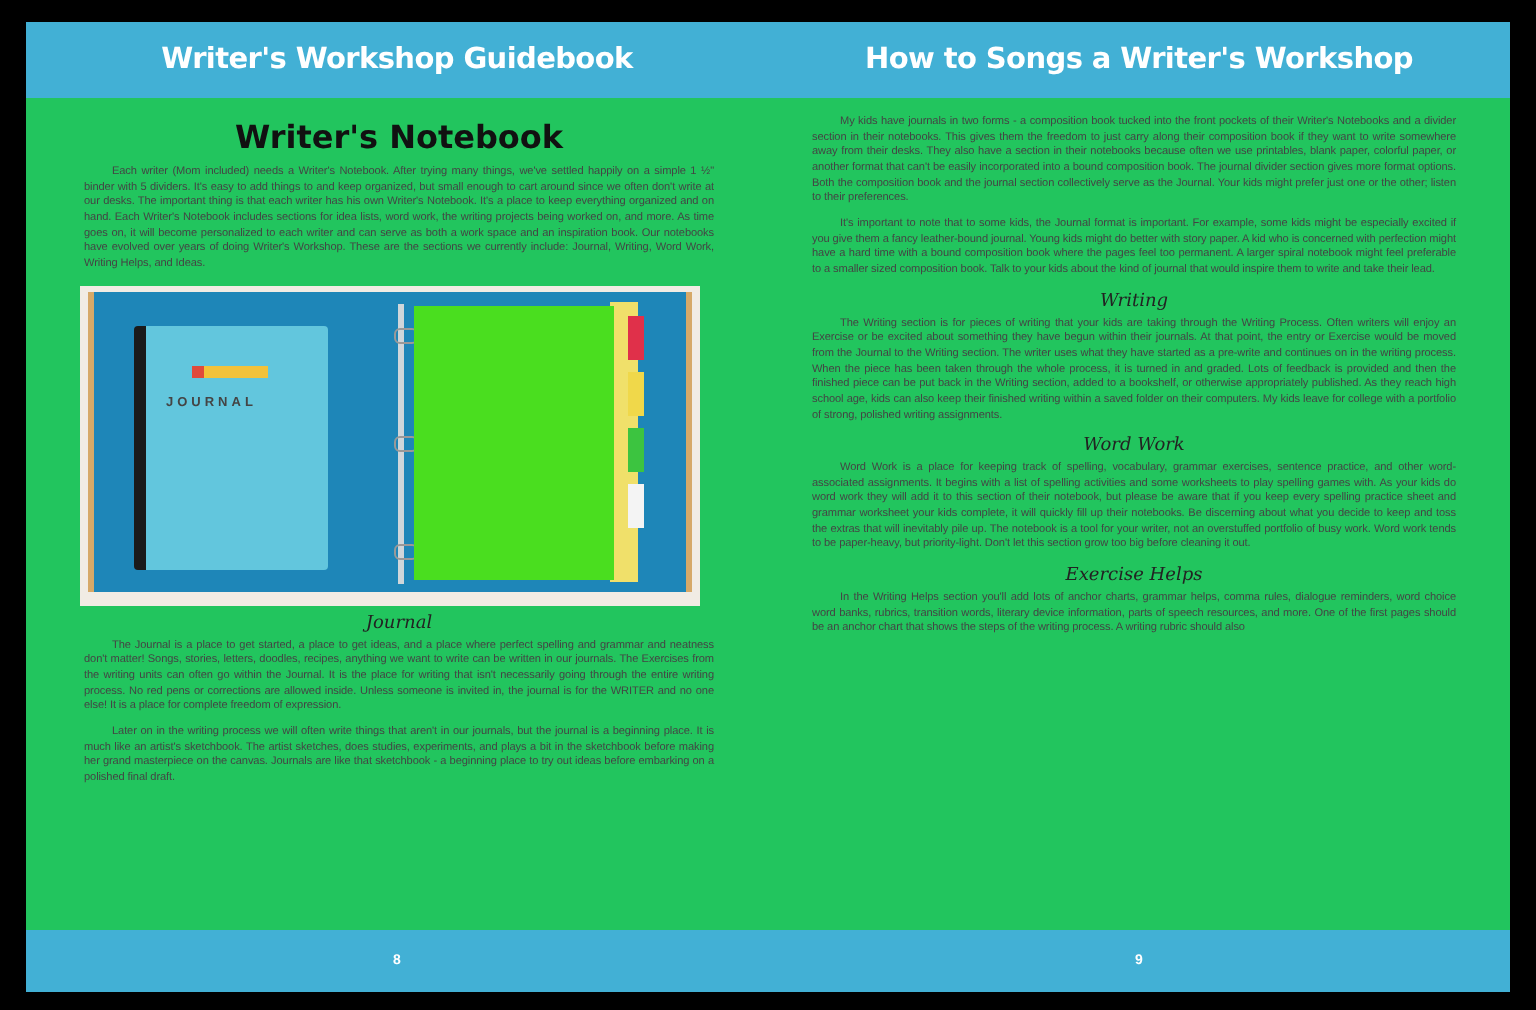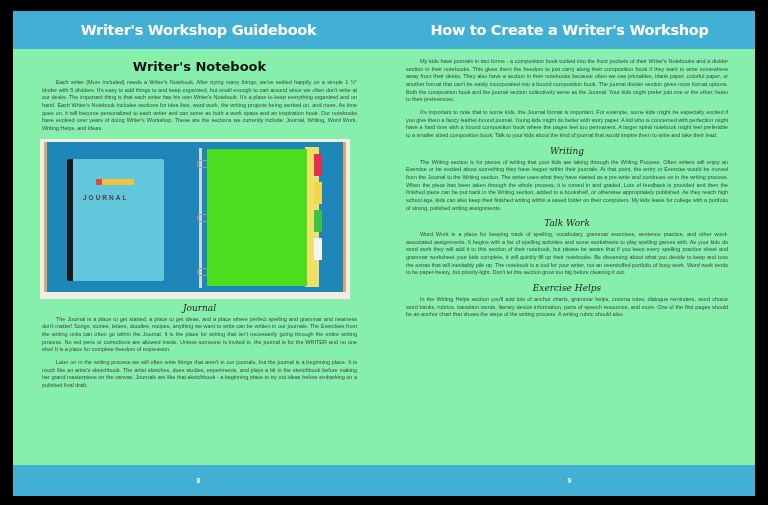--- a/index.html
+++ b/index.html
@@ -1,24 +1,24 @@
 <!DOCTYPE html>
 <html><head>
 <meta charset="utf-8">
 <style>
   html, body { margin:0; padding:0; }
   body { width:768px; height:505px; background:#000; position:relative; overflow:hidden; font-family:"Liberation Sans", sans-serif; }
-  .page { position:absolute; top:11px; height:485px; background:#86efac; }
+  .page { position:absolute; top:11px; height:485px; background:#22c55e; }
   .page.left { left:13px; width:371px; }
   .page.right { left:384px; width:371px; }
   .header { height:38px; background:#42b0d5; color:#fff; display:flex; align-items:center; justify-content:center; font-family:"DejaVu Sans", sans-serif; font-weight:bold; font-size:14.5px; letter-spacing:-0.3px; }
   .footer { position:absolute; left:0; right:0; bottom:0; height:31px; background:#42b0d5; color:#fff; font-size:7px; font-weight:bold; display:flex; align-items:center; justify-content:center; }
   .content { padding:0 27px 0 29px; }
   .right .content { padding:0 27px 0 22px; }
-  h2.sec { margin:0; text-align:center; font-family:"DejaVu Sans", sans-serif; font-weight:bold; font-size:13px; color:#111; }
+  h2.sec { margin:0; text-align:center; font-family:"DejaVu Sans", sans-serif; font-weight:bold; font-size:16px; color:#111; }
   h3.script { margin:0; text-align:center; font-family:"DejaVu Serif", serif; font-style:italic; font-weight:normal; font-size:9px; color:#222; }
   p.body { margin:0; font-size:5.55px; line-height:7.65px; color:#444; text-align:justify; text-indent:14px; letter-spacing:-0.05px; }
   .photo { margin:6px 0 0 0; height:160px; width:310px; margin-left:-2px; position:relative; background:#f1ece4; }
   .binder { position:absolute; left:4px; top:3px; width:302px; height:150px; background:#1e86b8; border-left:3px solid #d6a968; border-right:3px solid #d6a968; box-sizing:border-box; }
   .notebook { position:absolute; left:20px; top:17px; width:91px; height:122px; background:#62c6dd; border-left:6px solid #1a1a1a; border-radius:2px; }
   .nb-title { position:absolute; left:10px; top:35px; font-size:6.5px; font-weight:bold; color:#444; letter-spacing:2px; background:transparent; }
   .pencil { position:absolute; left:23px; top:20px; width:32px; height:6px; background:#f2c23a; border-left:6px solid #e04a3b; }
   .rings { position:absolute; left:152px; top:6px; width:3px; height:140px; background:#cfd6da; }
   .ring { position:absolute; left:150px; width:10px; height:6px; border:1.5px solid #999; border-radius:3px; }
   .paper { position:absolute; left:160px; top:7px; width:100px; height:137px; background:#4ade1f; }
@@ -63,33 +63,33 @@
     <div class="gap"></div>
     <p class="body">Later on in the writing process we will often write things that aren't in our journals, but the journal is a beginning place. It is much like an artist's sketchbook. The artist sketches, does studies, experiments, and plays a bit in the sketchbook before making her grand masterpiece on the canvas. Journals are like that sketchbook - a beginning place to try out ideas before embarking on a polished final draft.</p>
   </div>
   <div class="footer">
     <span>8</span>
   </div>
 </div>
 
 <div class="page right">
   <div class="header">
-    <span>How to Create a Writer's Workshop</span>
+    <span>How to Songs a Writer's Workshop</span>
   </div>
   <div class="content">
     <div style="height:9px"></div>
     <p class="body">My kids have journals in two forms - a composition book tucked into the front pockets of their Writer's Notebooks and a divider section in their notebooks. This gives them the freedom to just carry along their composition book if they want to write somewhere away from their desks. They also have a section in their notebooks because often we use printables, blank paper, colorful paper, or another format that can't be easily incorporated into a bound composition book. The journal divider section gives more format options. Both the composition book and the journal section collectively serve as the Journal. Your kids might prefer just one or the other; listen to their preferences.</p>
     <div class="gap"></div>
     <p class="body">It's important to note that to some kids, the Journal format is important. For example, some kids might be especially excited if you give them a fancy leather-bound journal. Young kids might do better with story paper. A kid who is concerned with perfection might have a hard time with a bound composition book where the pages feel too permanent. A larger spiral notebook might feel preferable to a smaller sized composition book. Talk to your kids about the kind of journal that would inspire them to write and take their lead.</p>
     <div style="height:6px"></div>
     <h3 class="script">Writing</h3>
     <div style="height:3px"></div>
     <p class="body">The Writing section is for pieces of writing that your kids are taking through the Writing Process. Often writers will enjoy an Exercise or be excited about something they have begun within their journals. At that point, the entry or Exercise would be moved from the Journal to the Writing section. The writer uses what they have started as a pre-write and continues on in the writing process. When the piece has been taken through the whole process, it is turned in and graded. Lots of feedback is provided and then the finished piece can be put back in the Writing section, added to a bookshelf, or otherwise appropriately published. As they reach high school age, kids can also keep their finished writing within a saved folder on their computers. My kids leave for college with a portfolio of strong, polished writing assignments.</p>
     <div style="height:6px"></div>
-    <h3 class="script">Talk Work</h3>
+    <h3 class="script">Word Work</h3>
     <div style="height:3px"></div>
     <p class="body">Word Work is a place for keeping track of spelling, vocabulary, grammar exercises, sentence practice, and other word-associated assignments. It begins with a list of spelling activities and some worksheets to play spelling games with. As your kids do word work they will add it to this section of their notebook, but please be aware that if you keep every spelling practice sheet and grammar worksheet your kids complete, it will quickly fill up their notebooks. Be discerning about what you decide to keep and toss the extras that will inevitably pile up. The notebook is a tool for your writer, not an overstuffed portfolio of busy work. Word work tends to be paper-heavy, but priority-light. Don't let this section grow too big before cleaning it out.</p>
     <div style="height:6px"></div>
     <h3 class="script">Exercise Helps</h3>
     <div style="height:3px"></div>
     <p class="body">In the Writing Helps section you'll add lots of anchor charts, grammar helps, comma rules, dialogue reminders, word choice word banks, rubrics, transition words, literary device information, parts of speech resources, and more. One of the first pages should be an anchor chart that shows the steps of the writing process. A writing rubric should also</p>
   </div>
   <div class="footer">
     <span>9</span>
   </div>

